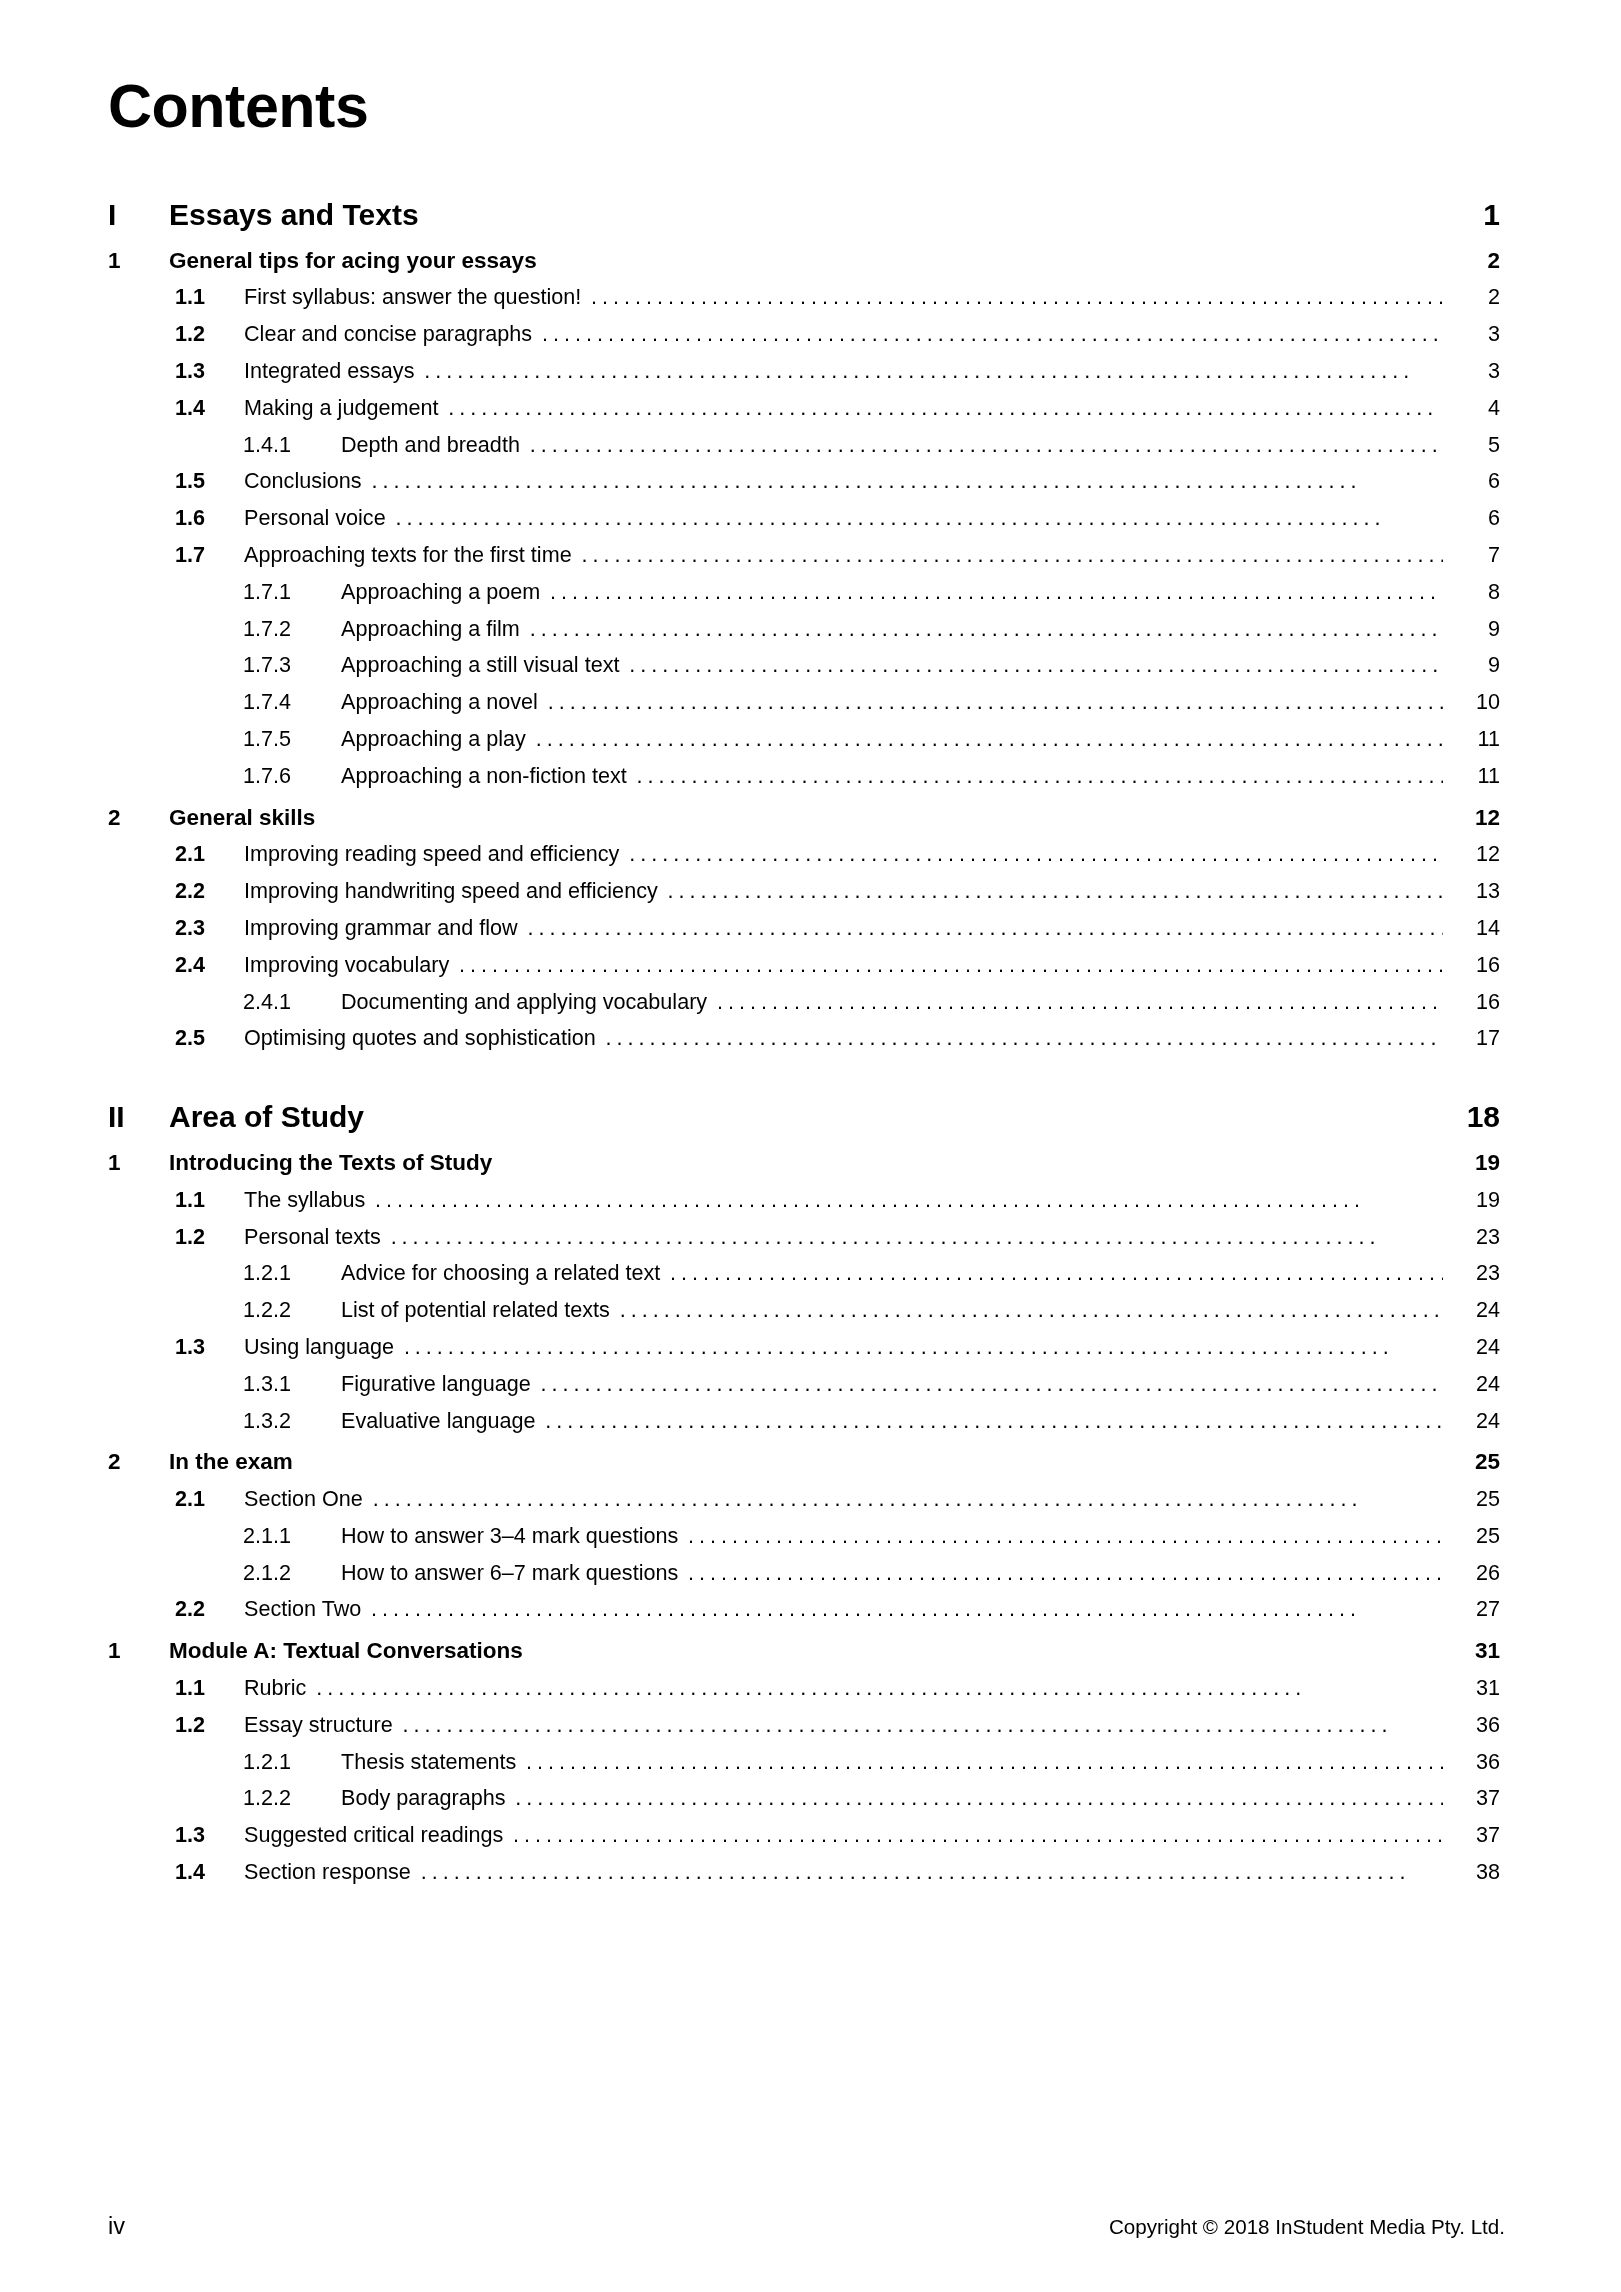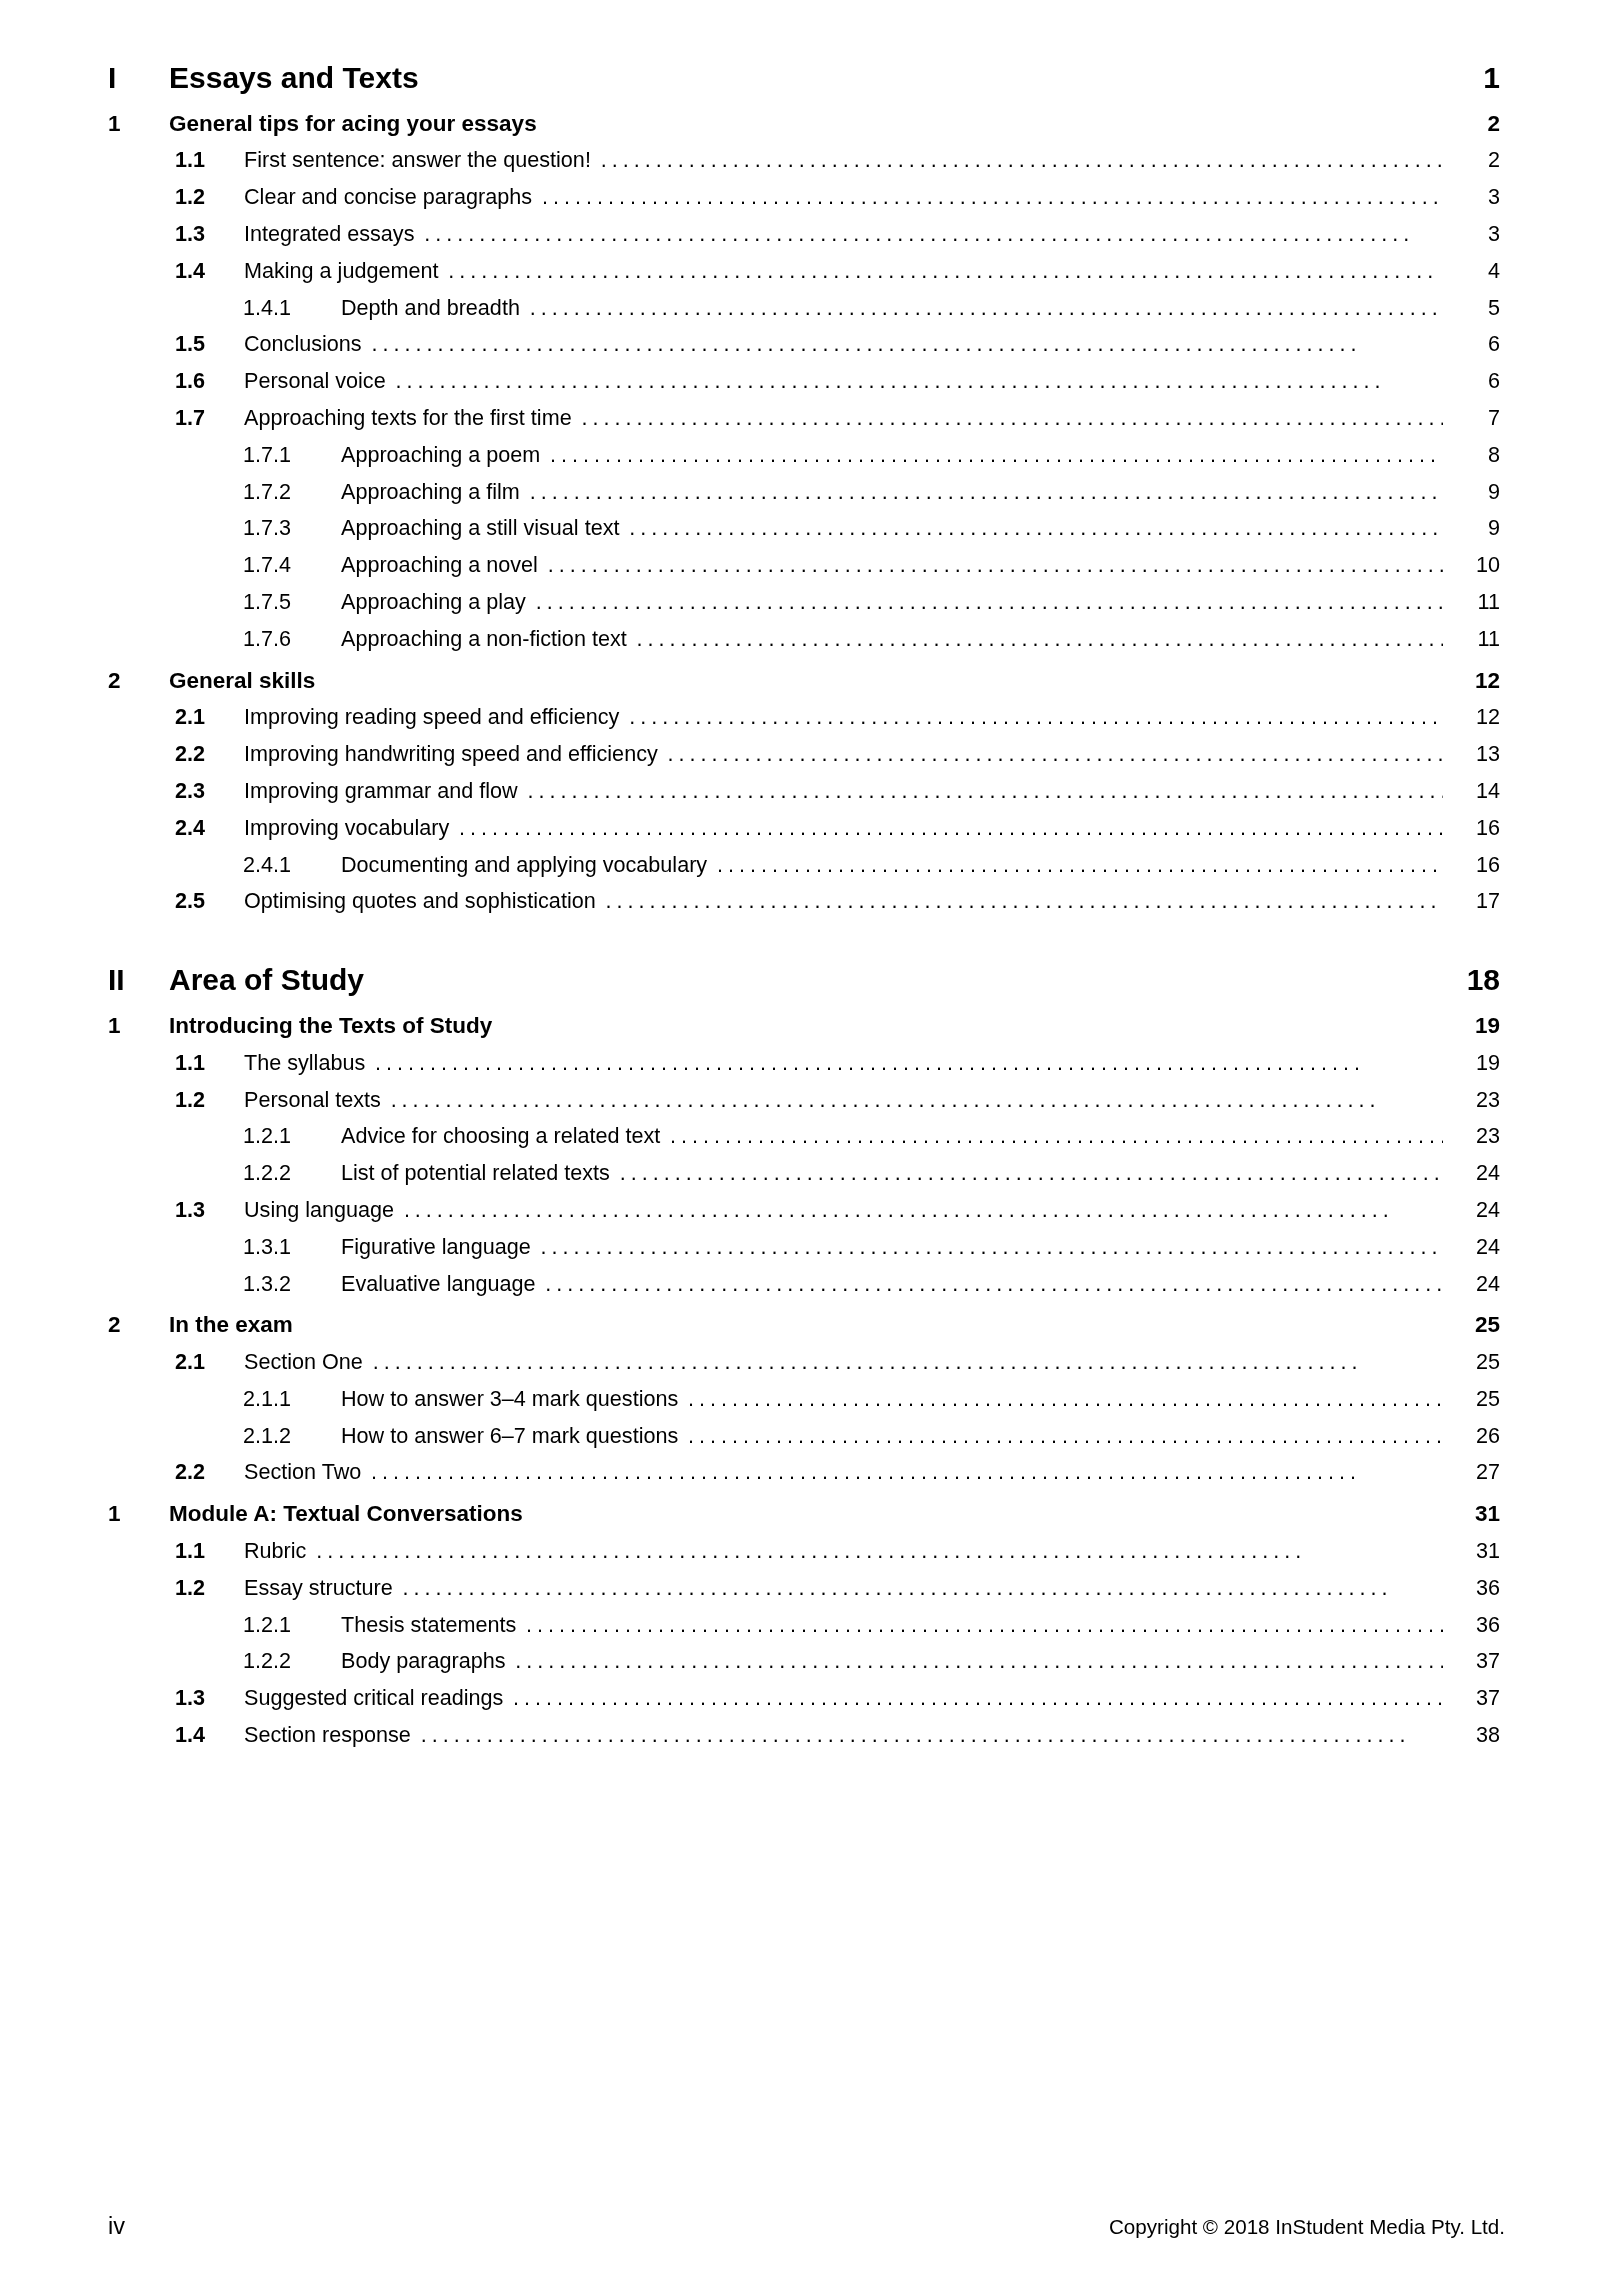--- a/index.html
+++ b/index.html
@@ -130,37 +130,38 @@
     font-size: 20.6px;
   }
 </style>
 </head>
 <body>
 
 <div class="page">
 
   <div class="content">
 
+    <h1 class="toc-title">Contents</h1>
 
     <div id="toc-list">
         <div class="row part sp-part-first">
           <span class="num">I</span>
           <span class="label">Essays and Texts</span>
           <span class="leader blank"></span>
           <span class="pageno">1</span>
         </div>
         <div class="row chapter sp-chapter">
           <span class="num">1</span>
           <span class="label">General tips for acing your essays</span>
           <span class="leader blank"></span>
           <span class="pageno">2</span>
         </div>
         <div class="row section sp-entry">
           <span class="num">1.1</span>
-          <span class="label">First sentence: answer the question!</span>
+          <span class="label">First syllabus: answer the question!</span>
           <span class="leader">..........................................................................................</span>
           <span class="pageno">2</span>
         </div>
         <div class="row section sp-entry">
           <span class="num">1.2</span>
           <span class="label">Clear and concise paragraphs</span>
           <span class="leader">..........................................................................................</span>
           <span class="pageno">3</span>
         </div>
         <div class="row section sp-entry">

